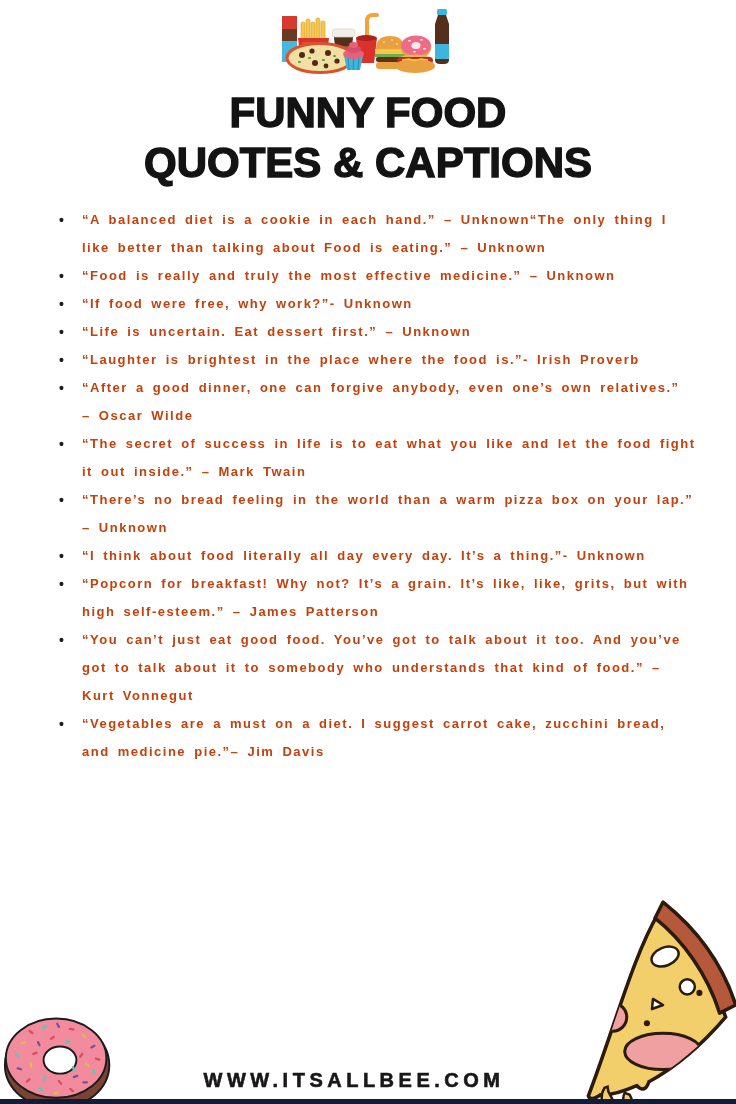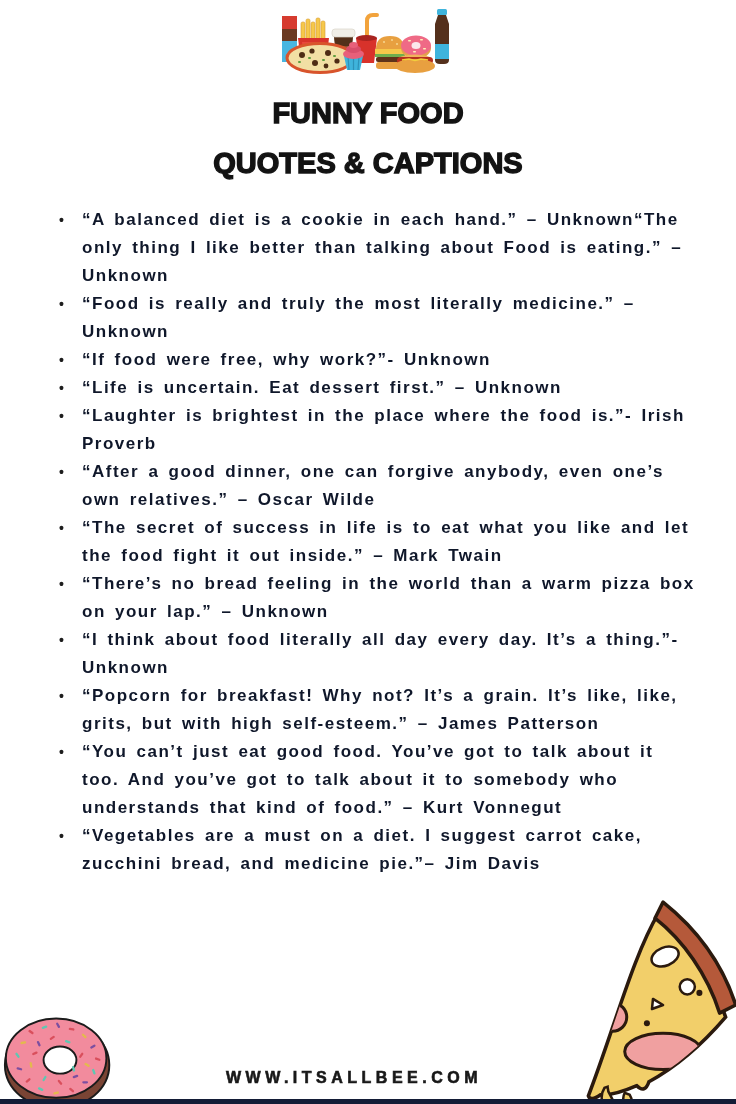--- a/index.html
+++ b/index.html
@@ -2,35 +2,35 @@
 <html><head>
 <meta charset="utf-8">
 <style>
   html,body{margin:0;padding:0;}
   body{font-family:"Liberation Sans","DejaVu Sans",sans-serif;background:#fff;}
   .page{position:relative;width:736px;height:1104px;background:#ffffff;overflow:hidden;}
 
   .banner{position:absolute;top:8px;left:50%;transform:translateX(-50%);width:172px;height:67px;}
 
   .title{position:absolute;top:88px;left:0;width:736px;text-align:center;
-         font-weight:700;font-size:29px;line-height:50px;color:#131313;
+         font-weight:700;font-size:42px;line-height:50px;color:#131313;
          letter-spacing:0px;-webkit-text-stroke:1.4px #131313;}
 
   .quotes{position:absolute;top:206px;left:82px;width:614px;margin:0;padding:0;
-          list-style:none;color:#0f172a;font-weight:700;font-size:17px;
+          list-style:none;color:#c2410c;font-weight:700;font-size:13px;
           line-height:28px;letter-spacing:1.5px;word-spacing:3px;z-index:2;}
   .quotes li{position:relative;margin:0;padding:0;}
   .quotes li::before{content:"•";position:absolute;left:-23px;top:0;
           font-size:14px;letter-spacing:0;color:#1d1d1d;}
 
   .donut{position:absolute;left:2px;top:1014px;width:116px;height:98px;z-index:1;}
   .pizza{position:absolute;left:570px;top:894px;width:172px;height:222px;z-index:1;}
 
   .footer{position:absolute;top:1069px;left:0;width:708px;text-align:center;
-          font-weight:700;font-size:16px;letter-spacing:4.5px;color:#181818;
+          font-weight:700;font-size:20px;letter-spacing:4.5px;color:#181818;
           -webkit-text-stroke:0.6px #181818;z-index:3;}
 
   .bottom-bar{position:absolute;bottom:0;left:0;width:736px;height:5px;background:#131c36;z-index:4;}
 </style>
 </head>
 <body>
 
 <div class="page">
 
   <div class="banner">
@@ -130,21 +130,21 @@
     </svg>
   </div>
 
   <div class="title">
     <div>FUNNY FOOD</div>
     <div>QUOTES &amp; CAPTIONS</div>
   </div>
 
   <ul class="quotes">
     <li>“A balanced diet is a cookie in each hand.” – Unknown“The only thing I like better than talking about Food is eating.” – Unknown</li>
-    <li>“Food is really and truly the most literally medicine.” – Unknown</li>
+    <li>“Food is really and truly the most effective medicine.” – Unknown</li>
     <li>“If food were free, why work?”- Unknown</li>
     <li>“Life is uncertain. Eat dessert first.” – Unknown</li>
     <li>“Laughter is brightest in the place where the food is.”- Irish Proverb</li>
     <li>“After a good dinner, one can forgive anybody, even one’s own relatives.” – Oscar Wilde</li>
     <li>“The secret of success in life is to eat what you like and let the food fight it out inside.” – Mark Twain</li>
     <li>“There’s no bread feeling in the world than a warm pizza box on your lap.” – Unknown</li>
     <li>“I think about food literally all day every day. It’s a thing.”- Unknown</li>
     <li>“Popcorn for breakfast! Why not? It’s a grain. It’s like, like, grits, but with high self-esteem.” – James Patterson</li>
     <li>“You can’t just eat good food. You’ve got to talk about it too. And you’ve got to talk about it to somebody who understands that kind of food.”   – Kurt Vonnegut</li>
     <li>“Vegetables are a must on a diet. I suggest carrot cake, zucchini bread, and medicine pie.”– Jim Davis</li>

